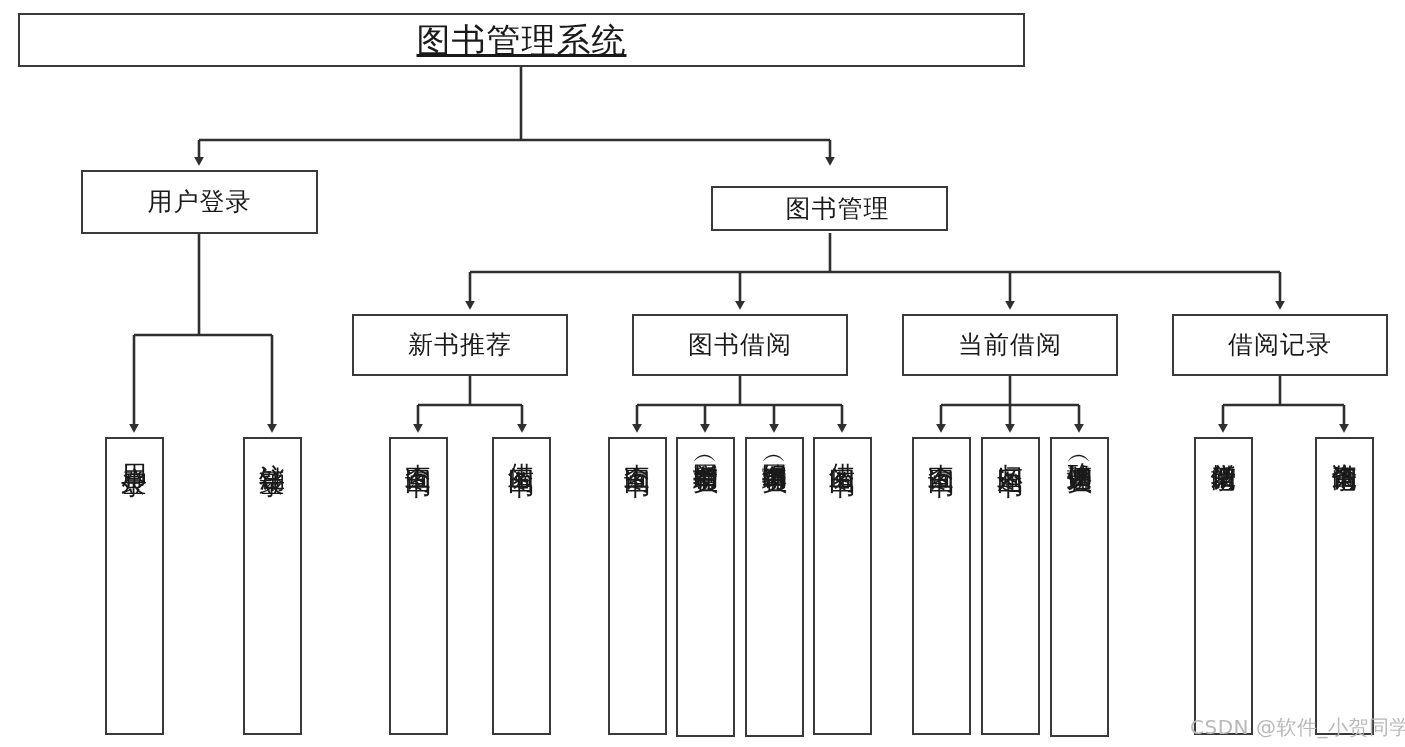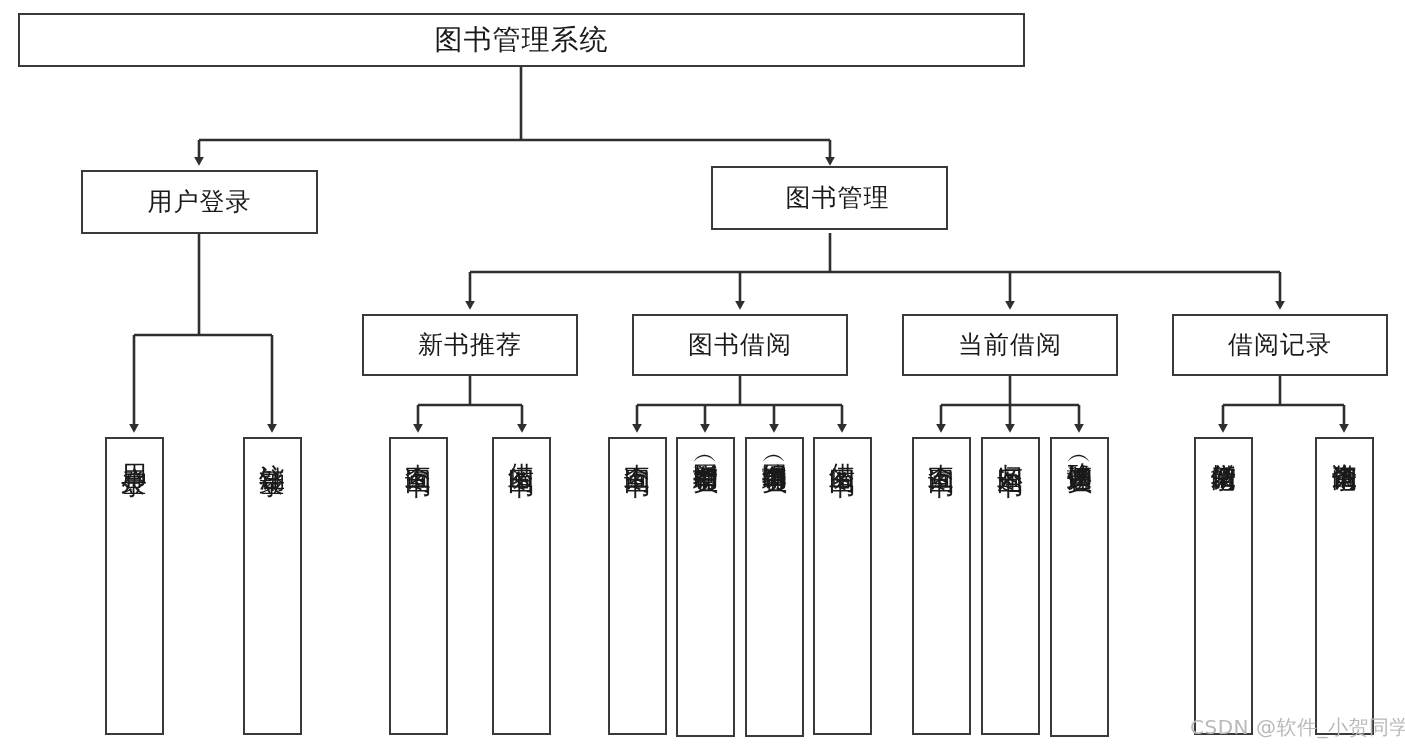--- a/index.html
+++ b/index.html
@@ -41,22 +41,23 @@
   .node-label {
     display: block;
     white-space: pre-line;
   }
   
   .node.h .node-label {
     font-size: 25px;
     letter-spacing: 1px;
   }
   .node.root .node-label {
-    font-size: 28px;
+    font-size: 34px;
     letter-spacing: 1px;
+    text-decoration: underline;
   }
   
   .node.v {
     align-items: flex-start;
     justify-content: center;
     padding-top: 4px;
   }
   .node.v .node-label {
     writing-mode: vertical-rl;
     text-orientation: upright;
@@ -134,25 +135,25 @@
     </g>
   </svg>
 
   <div class="node root h" style="left:18px; top:13px; width:1007px; height:54px;">
     <span class="node-label">图书管理系统</span>
   </div>
 
   <div class="node h" style="left:81px; top:170px; width:237px; height:64px;">
     <span class="node-label">用户登录</span>
   </div>
-  <div class="node h" style="left:711px; top:166px; width:237px; height:64px;padding-left:16px;">
+  <div class="node h" style="left:711px; top:186px; width:237px; height:45px;padding-left:16px;">
     <span class="node-label">图书管理</span>
   </div>
 
-  <div class="node h" style="left:362px; top:314px; width:216px; height:62px;">
+  <div class="node h" style="left:352px; top:314px; width:216px; height:62px;">
     <span class="node-label">新书推荐</span>
   </div>
   <div class="node h" style="left:632px; top:314px; width:216px; height:62px;">
     <span class="node-label">图书借阅</span>
   </div>
   <div class="node h" style="left:1172px; top:314px; width:216px; height:62px;">
     <span class="node-label">借阅记录</span>
   </div>
   <div class="node h" style="left:902px; top:314px; width:216px; height:62px;">
     <span class="node-label">当前借阅</span>

